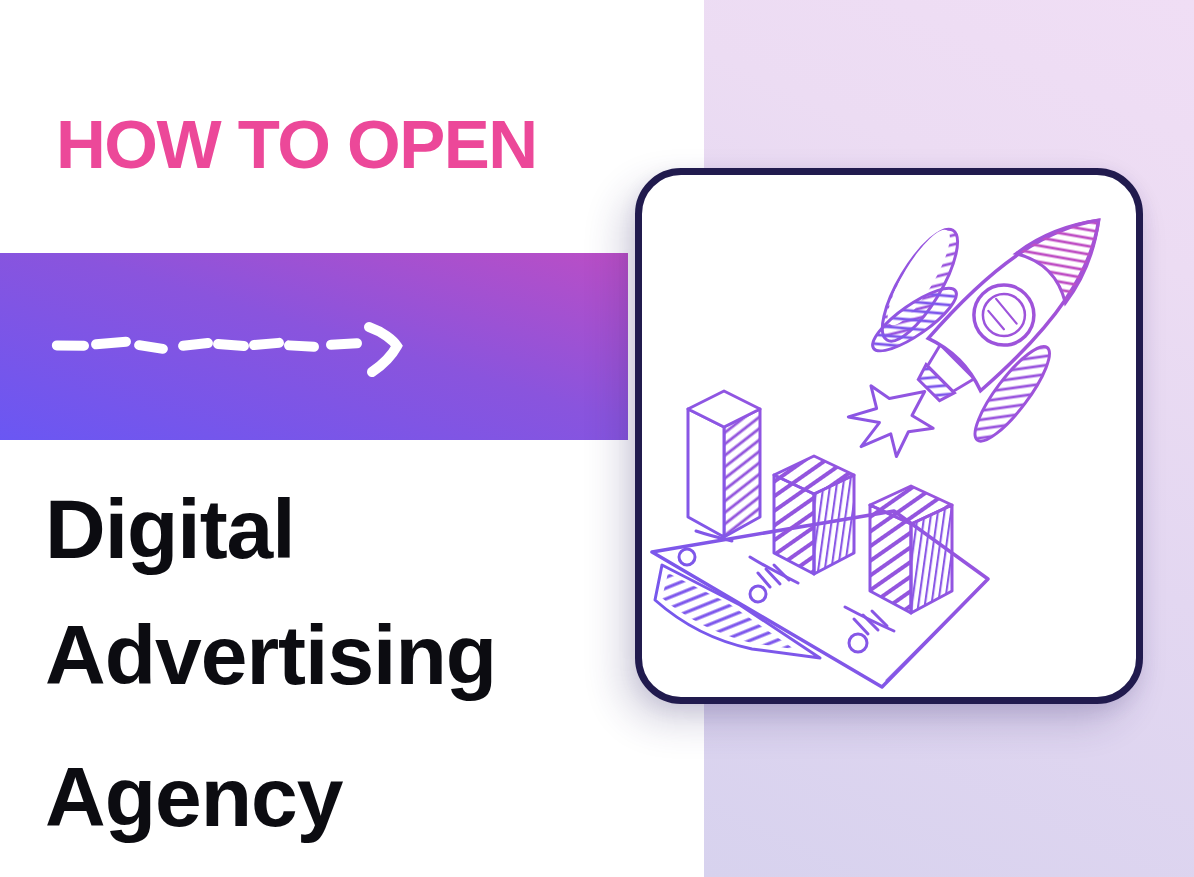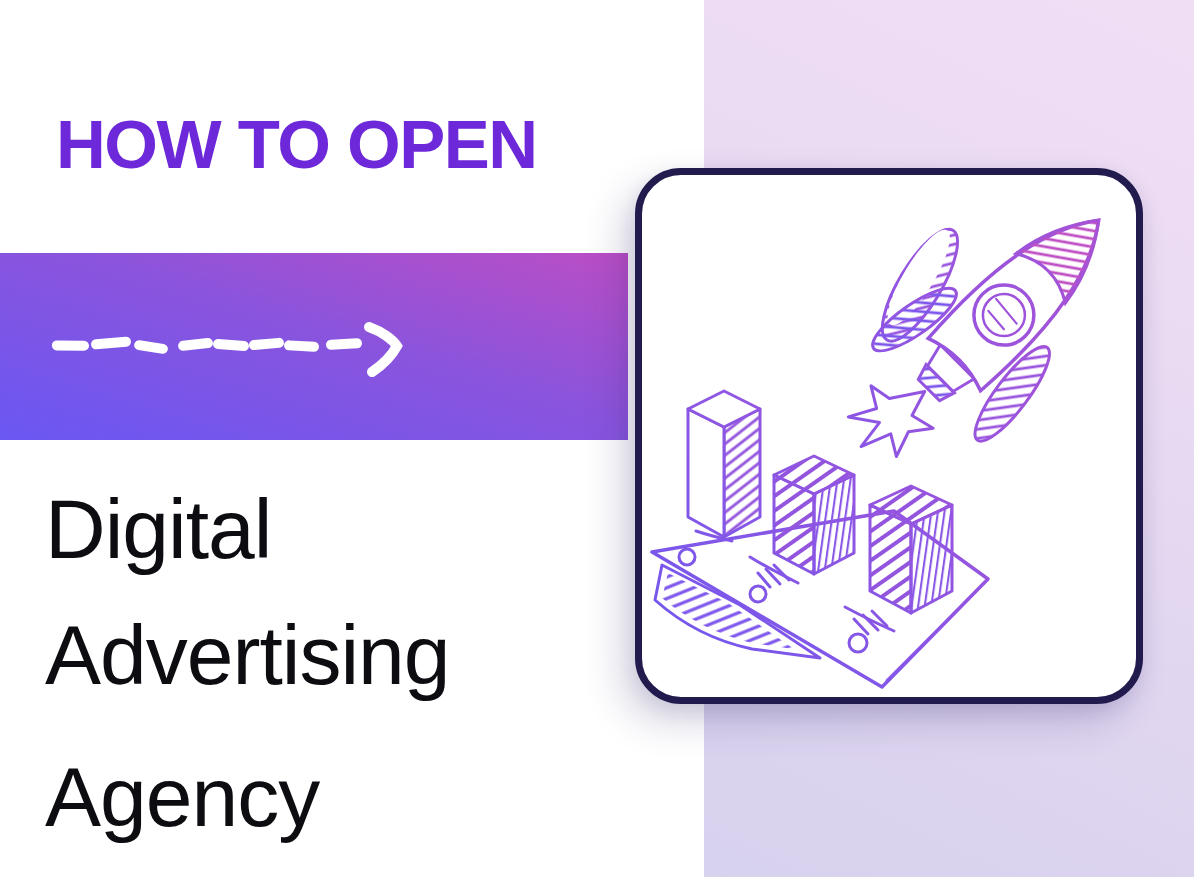--- a/index.html
+++ b/index.html
@@ -4,27 +4,27 @@
 <style>
   html,body{margin:0;padding:0;}
   body{width:1194px;height:877px;position:relative;overflow:hidden;background:#ffffff;
        font-family:"Liberation Sans","DejaVu Sans",sans-serif;}
 
   .right-panel{position:absolute;left:704px;top:0;width:490px;height:877px;
 duplicate:none;
        background:linear-gradient(205deg,#f0def5 0%,#ecdcf3 25%,#e3d7f1 55%,#d7d2ee 100%);}
 
   .kicker{position:absolute;left:56px;top:64px;font-size:69px;font-weight:700;
-       letter-spacing:-1.5px;color:#6d28d9;line-height:1;white-space:nowrap;}
+       letter-spacing:-1.5px;color:#ec4899;line-height:1;white-space:nowrap;}
 
   .band{position:absolute;left:0;top:253px;width:628px;height:187px;
        background:linear-gradient(to top right,#6a57f3 0%,#8a54dd 55%,#bb4ec5 100%);}
   .band svg{position:absolute;left:0;top:0;}
 
-  .title-line{position:absolute;left:45px;font-size:84px;font-weight:400;
+  .title-line{position:absolute;left:45px;font-size:84px;font-weight:700;
        letter-spacing:-1px;color:#0c0c11;line-height:1;white-space:nowrap;}
   .title-line.l0{top:487px;}
   .title-line.l1{top:613px;text-align:center;}
   .title-line.l2{top:755px;}
 
   .card{position:absolute;left:635px;top:168px;width:494px;height:522px;
        background:#ffffff;border:7px solid #211b4e;border-radius:46px;overflow:hidden;
        box-shadow:-14px 18px 38px rgba(52,40,104,0.20), 0 6px 18px rgba(52,40,104,0.10);}
   .card svg{display:block;}
 </style>

